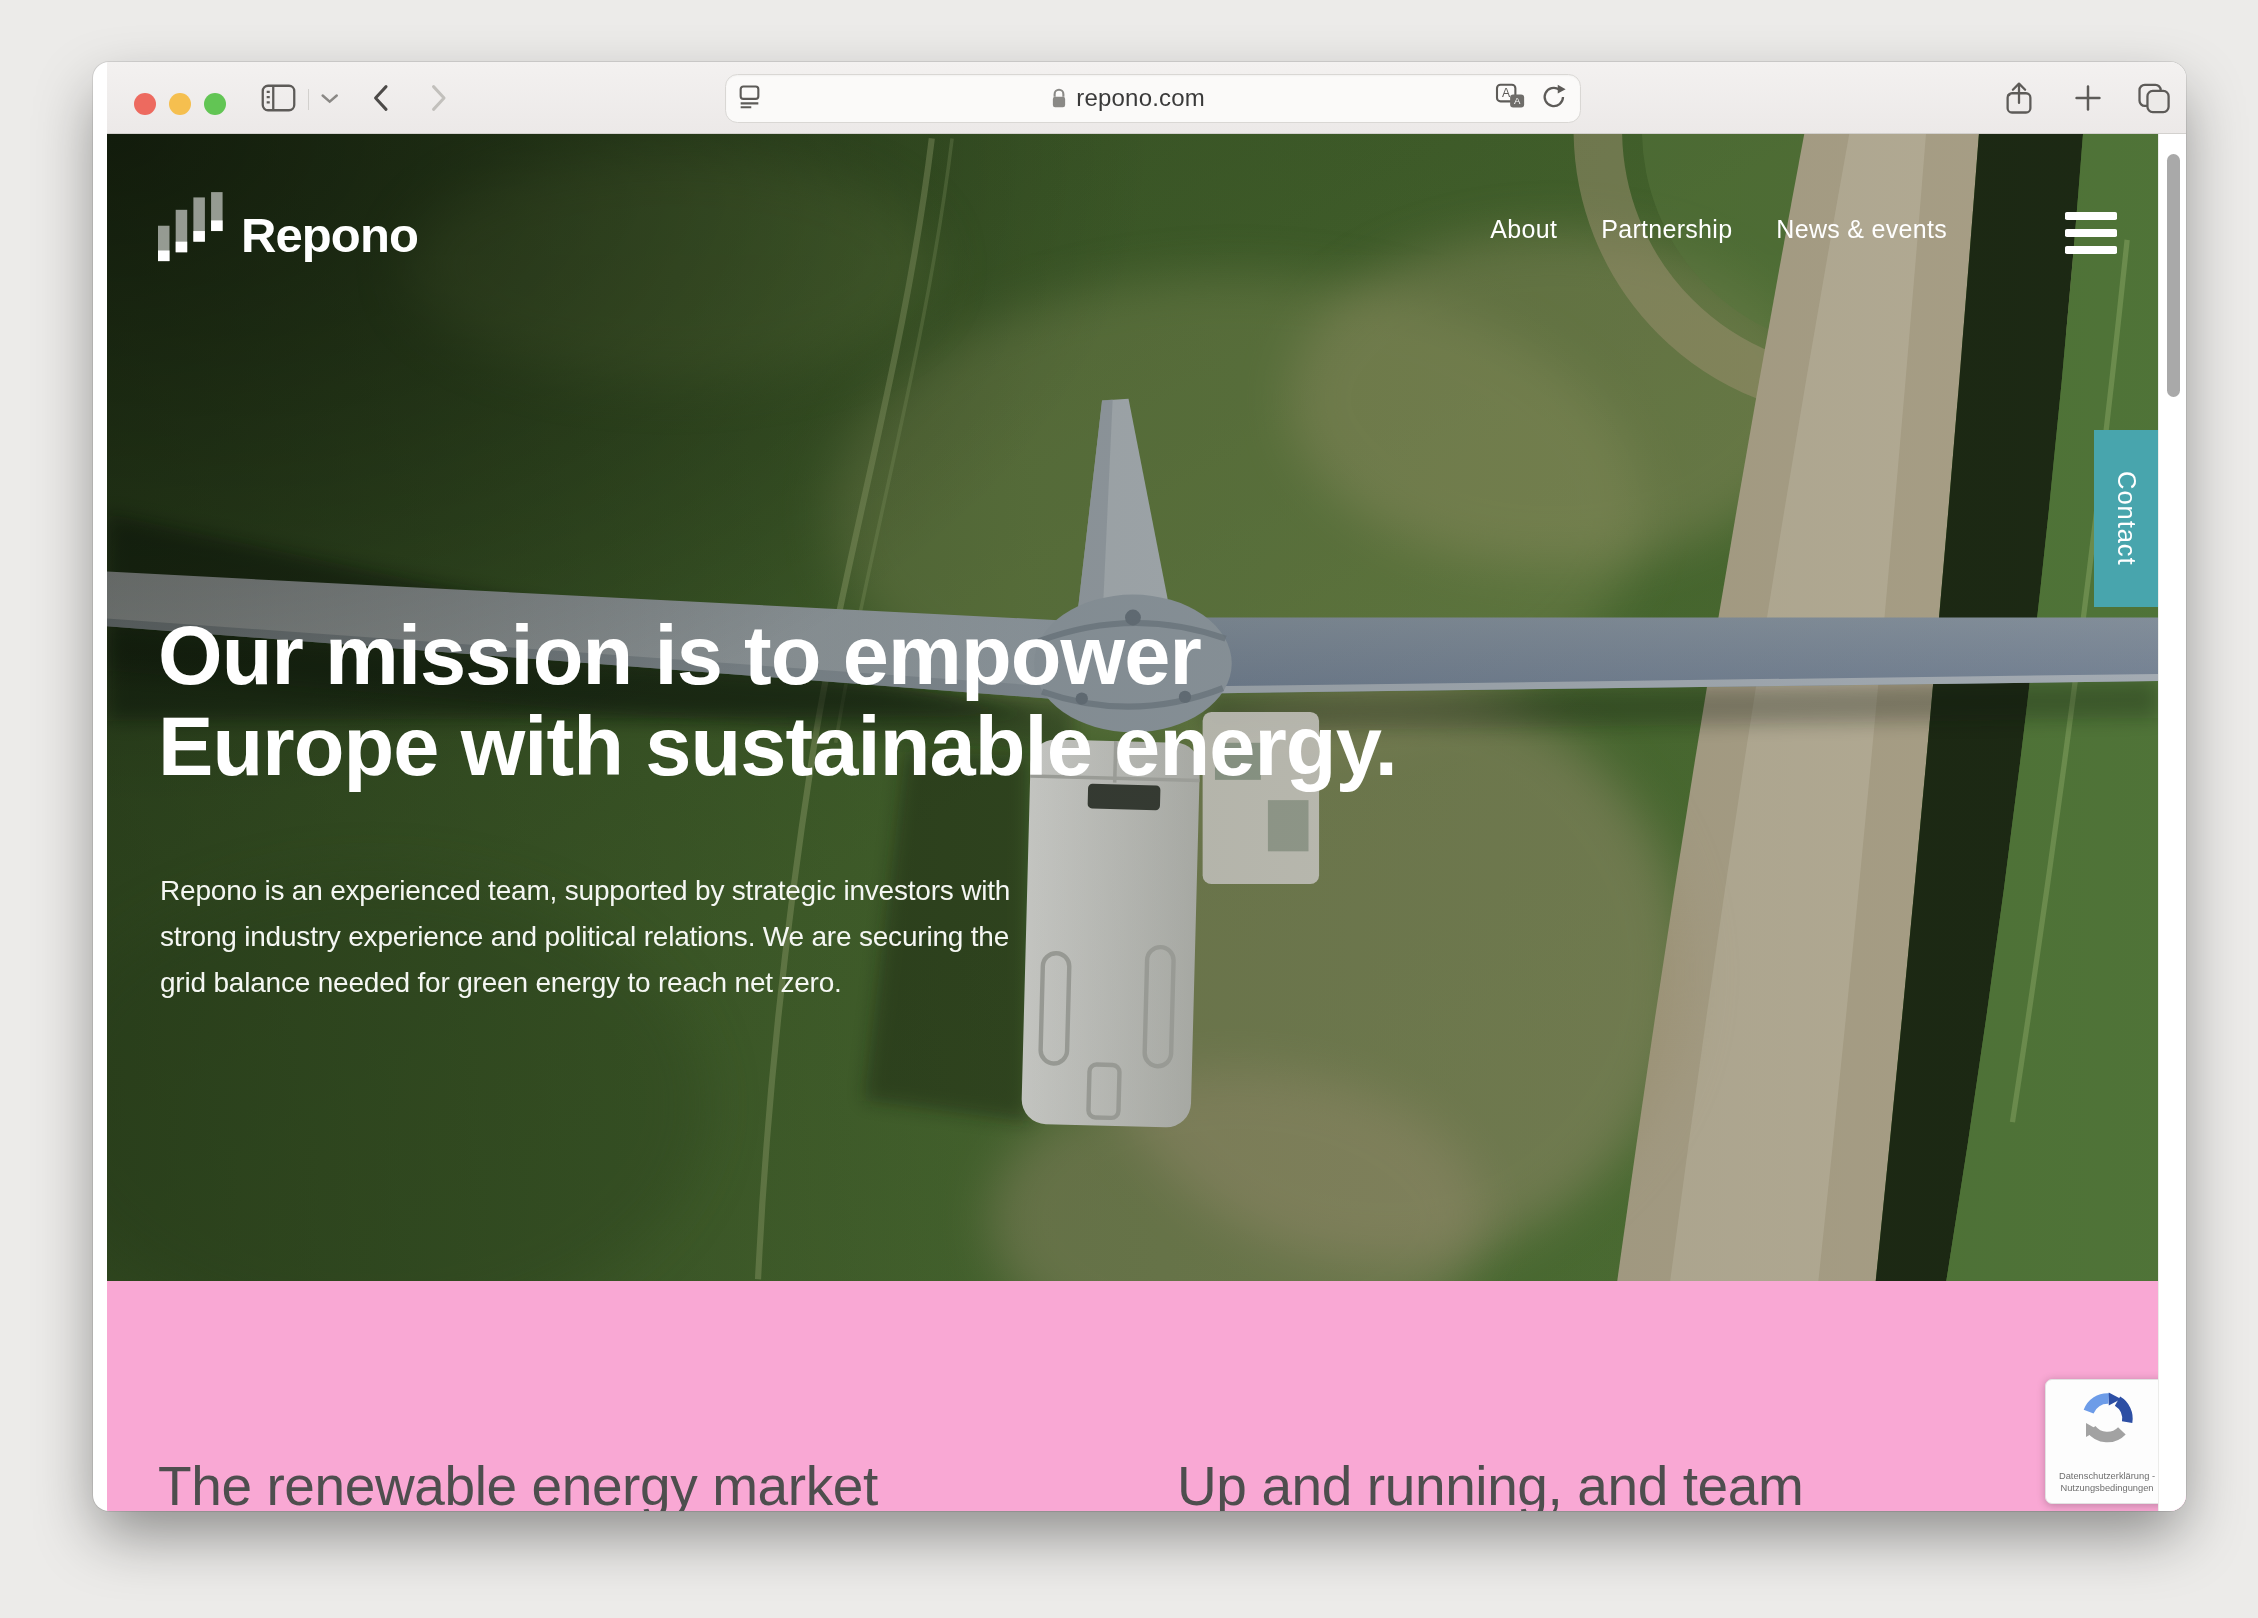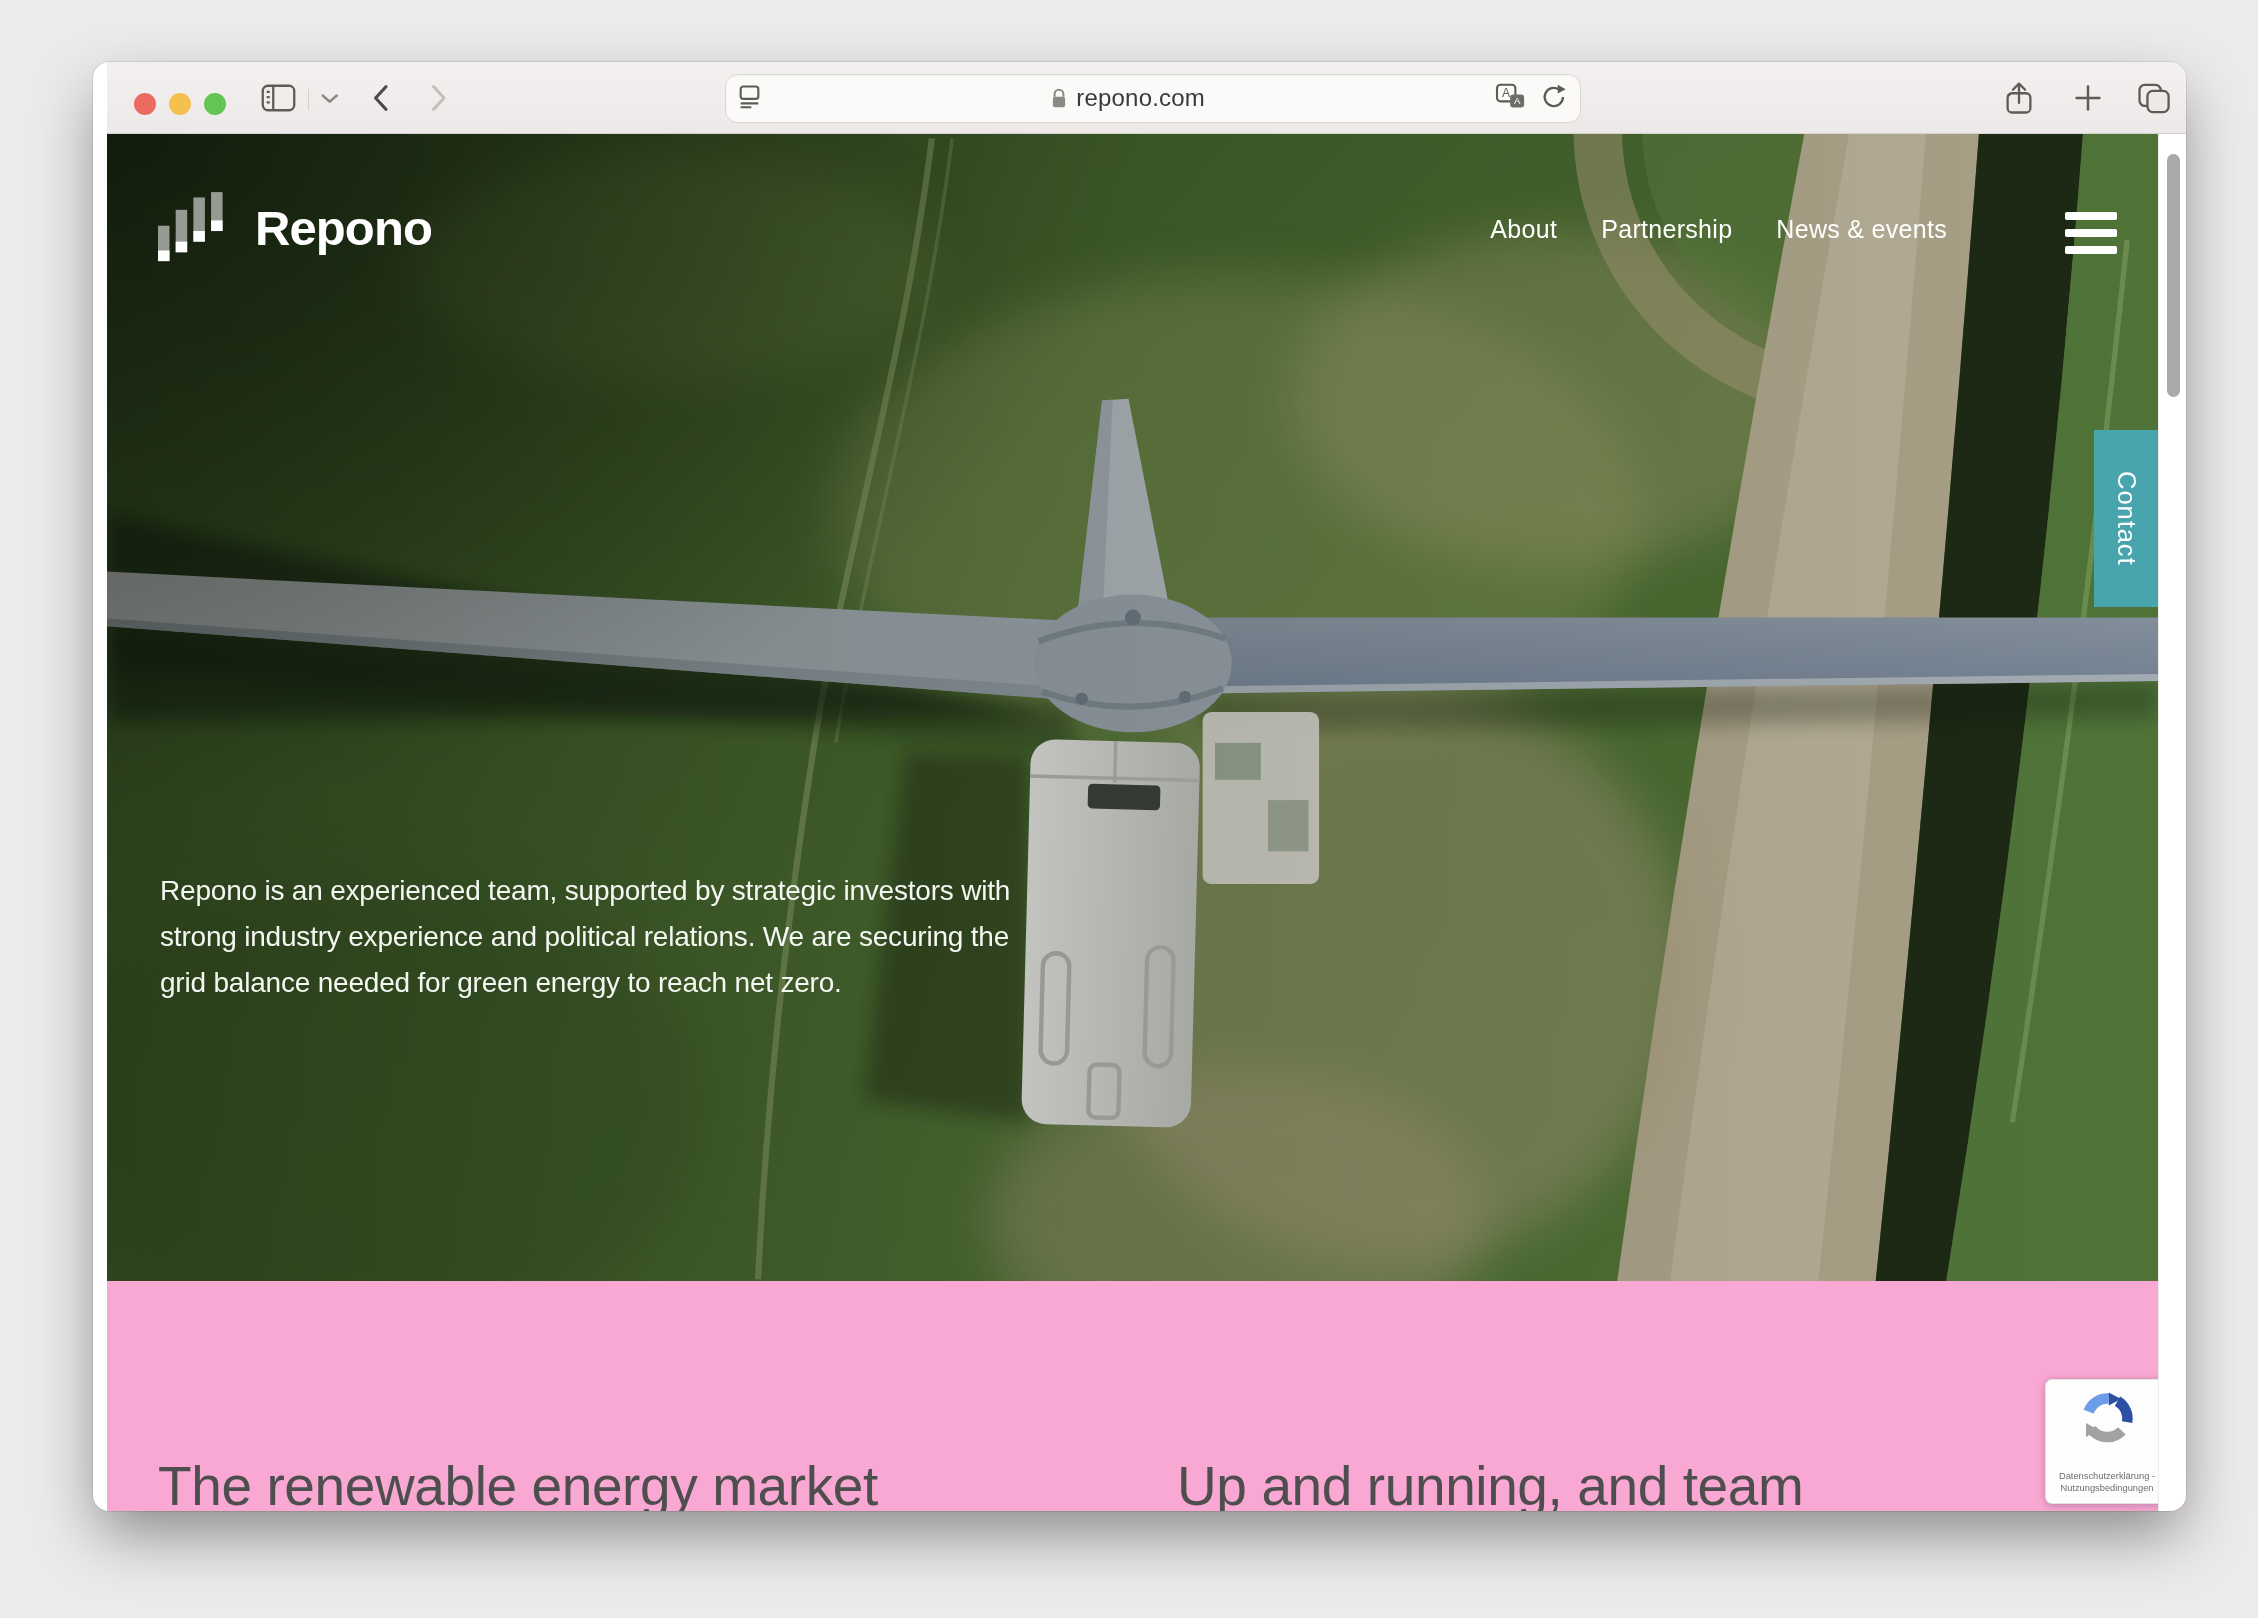--- a/index.html
+++ b/index.html
@@ -37,21 +37,21 @@
   .url-right { display:flex; align-items:center; gap:14px; color:#5d5b58; }
   
   .viewport { position:relative; width:2093px; height:1384px; background:#fff; }
   .hero { position:absolute; left:0; top:0; width:2051px; height:1147px; overflow:hidden; }
   .hero-svg { position:absolute; inset:0; width:100%; height:100%; display:block; }
   
   .gutter { position:absolute; left:2051px; top:0; width:41px; height:1384px; background:#fff; border-left:0.9px solid #ececea; }
   .thumb { position:absolute; left:8px; top:20px; width:13.2px; height:243px; border-radius:7px; background:#a9a9a9; }
   
   .site-header { position:absolute; left:0; top:0; width:100%; height:141px; }
-  .logo { position:absolute; left:51px; top:58px; display:flex; align-items:center; gap:28px; cursor:pointer; }
+  .logo { position:absolute; left:51px; top:58px; display:flex; align-items:flex-end; gap:14px; cursor:pointer; }
   .logo-text { color:#fff; font-size:49px; font-weight:700; letter-spacing:-0.9px; }
   .nav { position:absolute; right:211px; top:81px; display:flex; gap:44px; }
   .nav a { color:#fff; font-size:25px; text-decoration:none; letter-spacing:0.3px; }
   .burger { position:absolute; right:41px; top:78px; width:52px; cursor:pointer; }
   .burger span { display:block; width:52px; height:8px; background:#fff; border-radius:1.8px; margin-bottom:8.8px; }
   
   .h1 { position:absolute; left:51px; top:476px; color:#fff; font-size:83px; font-weight:600; letter-spacing:-0.9px; line-height:91px; white-space:nowrap; }
   .lede { position:absolute; left:53px; top:734px; color:#f5f7f3; font-size:28px; line-height:46px; white-space:nowrap; letter-spacing:-0.2px; }
   
   .contact {
@@ -288,20 +288,24 @@
           <a href="#">Partnership</a>
           <a href="#">News &amp; events</a>
         </nav>
         <div class="burger">
           <span></span>
             <span></span>
             <span></span>
         </div>
       </div>
 
+      <div class="h1">
+        <div>Our mission is to empower</div>
+        <div>Europe with sustainable energy.</div>
+      </div>
       <div class="lede">
         <div>Repono is an experienced team, supported by strategic investors with</div>
         <div>strong industry experience and political relations. We are securing the</div>
         <div>grid balance needed for green energy to reach net zero.</div>
       </div>
 
       <div class="contact" style="background: rgb(72, 165, 173);">
         <span>Contact</span>
       </div>
     </div>

